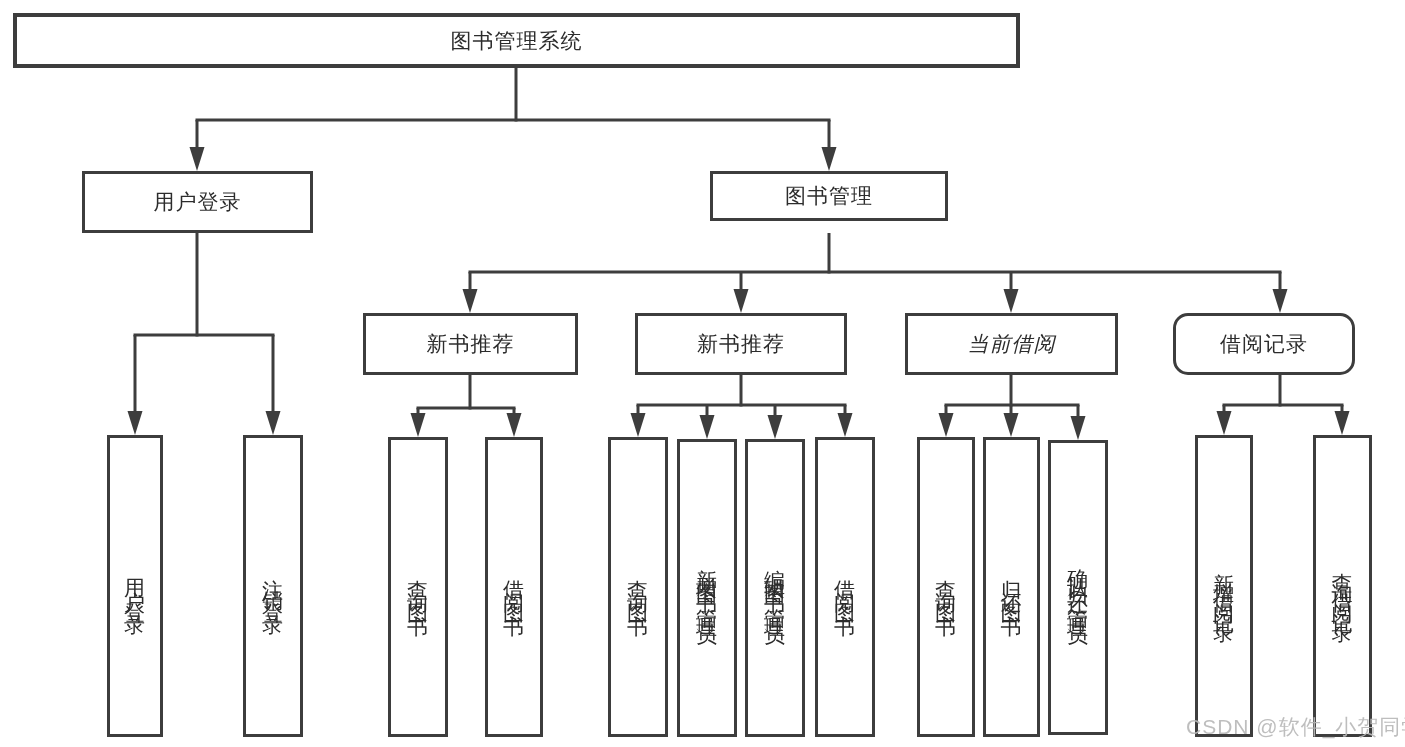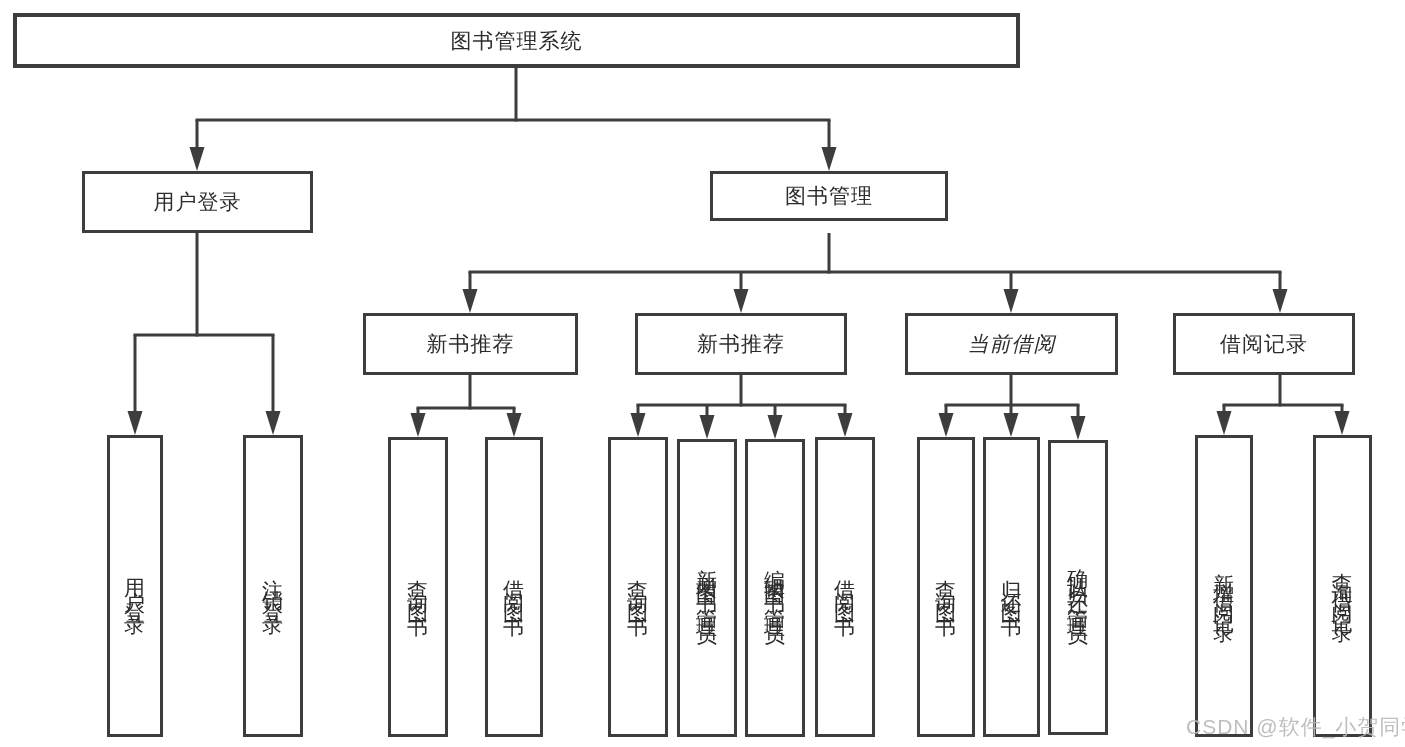--- a/index.html
+++ b/index.html
@@ -108,21 +108,21 @@
       </div>
       <div class="node h" style="left: 363px; top: 313px; width: 215px; height: 62px;">
         <span>新书推荐</span>
       </div>
       <div class="node h" style="left: 635px; top: 313px; width: 212px; height: 62px;">
         <span>新书推荐</span>
       </div>
       <div class="node h" style="left: 905px; top: 313px; width: 213px; height: 62px; font-style: italic;">
         <span>当前借阅</span>
       </div>
-      <div class="node h" style="left: 1173px; top: 313px; width: 182px; height: 62px;">
+      <div class="node h" style="left: 1173px; top: 313px; width: 182px; height: 62px; border-radius: 15px;">
         <span>借阅记录</span>
       </div>
       <div class="node v" style="left: 107px; top: 435px; width: 56px; height: 302px;">
         <span style="letter-spacing: 12px;">用户登录</span>
       </div>
       <div class="node v" style="left: 243px; top: 435px; width: 60px; height: 302px;">
         <span style="letter-spacing: 12px;">注销登录</span>
       </div>
       <div class="node v" style="left: 388px; top: 437px; width: 60px; height: 300px;">
         <span style="letter-spacing: 12px;">查询图书</span>

